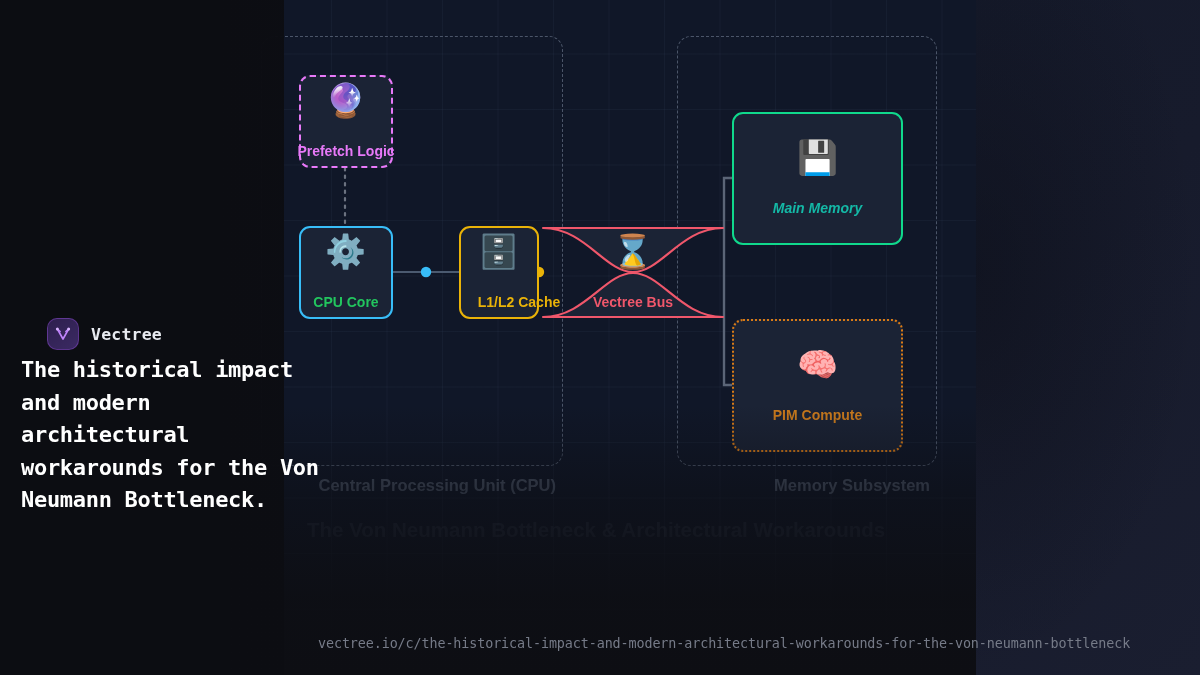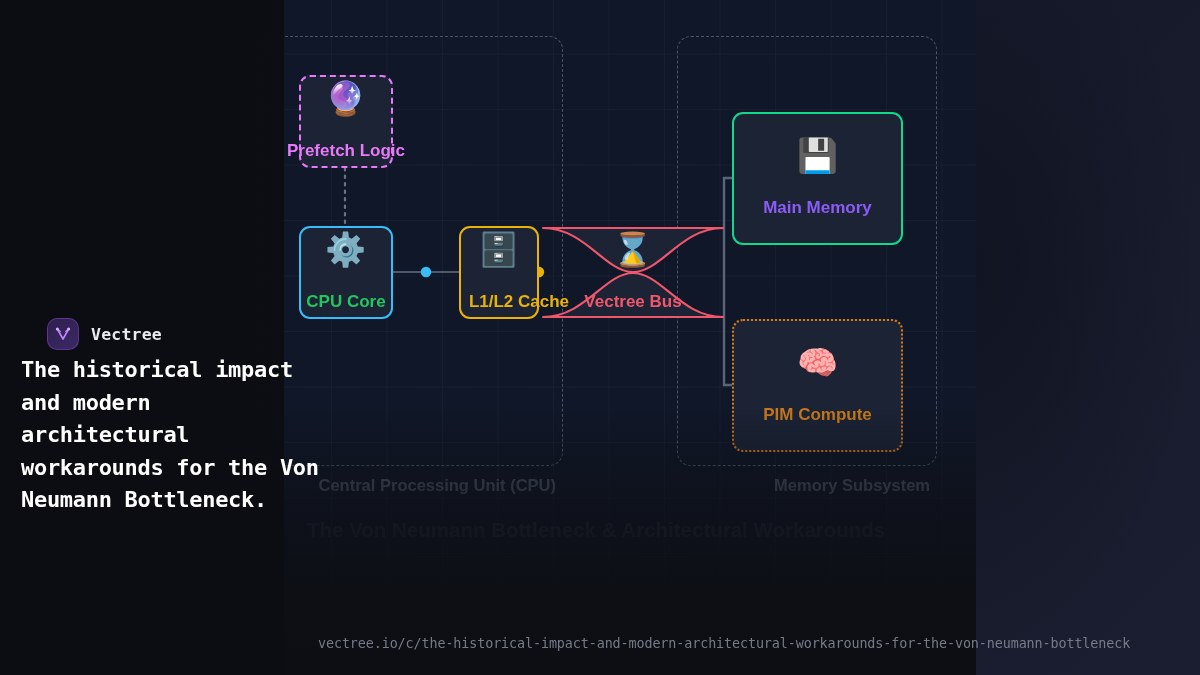--- a/index.html
+++ b/index.html
@@ -70,38 +70,38 @@
     justify-content: center;
     text-align: center;
   }
   .node-emoji {
     font-size: 33px;
     line-height: 1;
     filter: saturate(1.05);
   }
   .node-label {
     margin-top: 26px;
-    font-size: 17px;
+    font-size: 14px;
     font-weight: bold;
     white-space: nowrap;
   }
   .node.bowtie {
     background: transparent;
     border: none;
   }
 
   
   #node-cpu-core { border: 2.2px solid #38bdf8; }
   #node-cpu-core .node-label { color: #22c55e; }
   #node-cache { border: 2.4px solid #eab308; }
   #node-cache .node-label { color: #eab308; padding-left: 40px; }
   #node-prefetch { border: 2.2px dashed #e879f9; }
   #node-prefetch .node-label { color: #e879f9; }
   #node-main-memory { border: 2.2px solid #10d98c; }
-  #node-main-memory .node-label { color: #8b5cf6; }
+  #node-main-memory .node-label { color: #14b8a6; font-style: italic; }
   #node-pim { border: 2.4px dotted #d97b16; }
   #node-pim .node-label { color: #c97a1d; }
   #node-bus .node-label { color: #f0576b; }
 
   .bowtie-svg { position:absolute; inset:0; }
   .bowtie-inner {
     position: relative; z-index: 2;
     display:flex; flex-direction:column; align-items:center; justify-content:center;
     width:100%; height:100%;
   }

